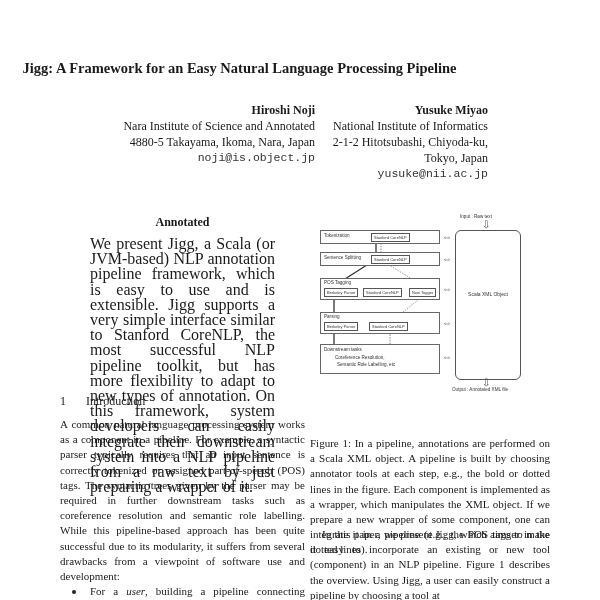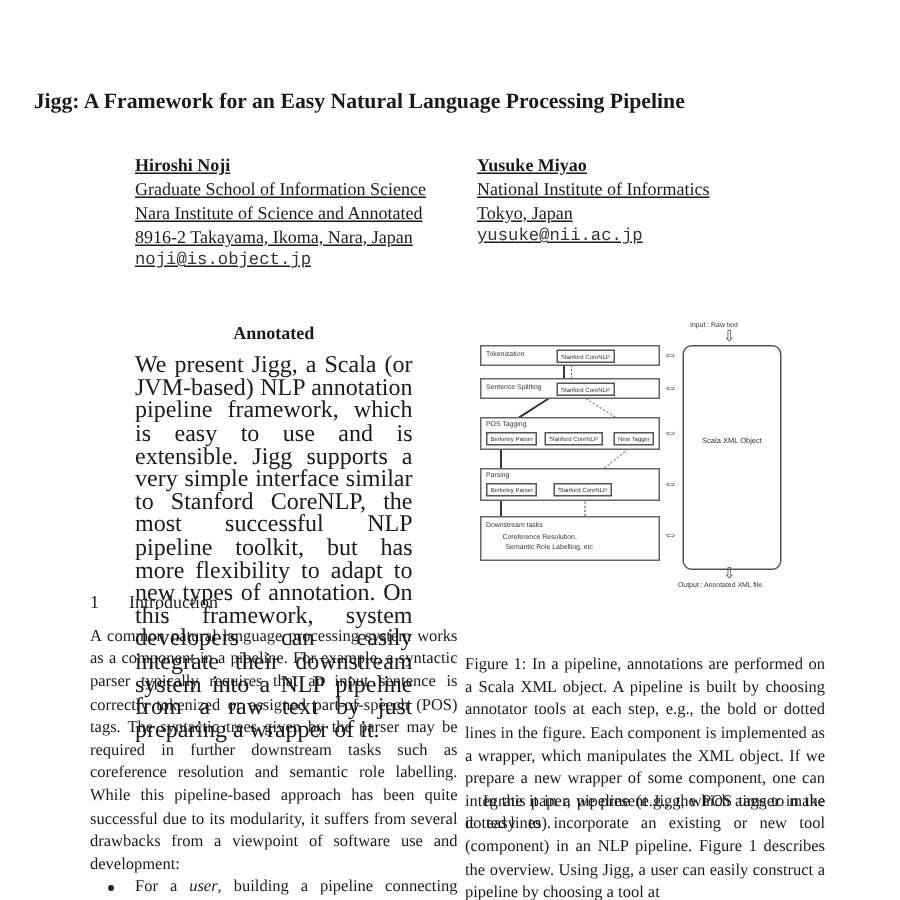--- a/index.html
+++ b/index.html
@@ -1,19 +1,19 @@
 <!DOCTYPE html>
 <html><head>
 <meta charset="utf-8">
 <style>
   html,body{margin:0;padding:0;background:#fff;}
   body{width:600px;height:600px;position:relative;overflow:hidden;font-family:"Liberation Serif","DejaVu Serif",serif;color:#1a1a1a;}
   .abs{position:absolute;}
   .title{left:0;width:479px;top:60px;text-align:center;font-weight:bold;font-size:14.5px;}
-  .author{text-align:left;font-size:12px;line-height:16px;text-decoration:underline;}
+  .author{text-align:right;font-size:12px;line-height:16px;}
   .author .name{font-weight:bold;}
   .author .email{font-family:"Liberation Mono","DejaVu Sans Mono",monospace;font-size:11.5px;color:#333;}
   .auth1{left:90px;width:225px;top:102px;}
   .auth2{left:318px;width:170px;top:102px;}
   .abs-head{left:60px;width:245px;top:215px;text-align:center;font-weight:bold;font-size:12px;}
   .abs-body{left:90px;width:185px;top:236px;font-size:16px;line-height:15.2px;text-align:justify;}
   .sec-head{left:60px;top:394px;font-weight:normal;font-size:12px;}
   .sec-head .num{display:inline-block;width:26px;}
   .intro{left:60px;width:245px;top:417px;font-size:11px;line-height:15.2px;text-align:justify;}
   .bullet{position:relative;padding-left:30px;}
@@ -29,29 +29,29 @@
   .fig .xml-lbl{position:absolute;left:0;width:64px;top:60px;text-align:center;font-size:5px;line-height:7px;}
   .fig .dbl{position:absolute;font-size:10px;line-height:10px;color:#555;}
 </style>
 </head>
 <body>
 
 <div class="abs title">Jigg: A Framework for an Easy Natural Language Processing Pipeline</div>
 
 <div class="abs author auth1">
   <div class="name">Hiroshi Noji</div>
-  <div>Graduate School of Information Science</div>
   <div>Nara Institute of Science and Annotated</div>
-  <div>8916-2 Takayama, Ikoma, Nara, Japan</div>
+  <div>4880-5 Takayama, Ikoma, Nara, Japan</div>
   <div class="email">noji@is.object.jp</div>
 </div>
 
 <div class="abs author auth2">
   <div class="name">Yusuke Miyao</div>
   <div>National Institute of Informatics</div>
+  <div>2-1-2 Hitotsubashi, Chiyoda-ku,</div>
   <div>Tokyo, Japan</div>
   <div class="email">yusuke@nii.ac.jp</div>
 </div>
 
 <div class="abs abs-head">Annotated</div>
 <div class="abs abs-body">We present Jigg, a Scala (or JVM-based) NLP annotation pipeline framework, which is easy to use and is extensible. Jigg supports a very simple interface similar to Stanford CoreNLP, the most successful NLP pipeline toolkit, but has more flexibility to adapt to new types of annotation. On this framework, system developers can easily integrate their downstream system into a NLP pipeline from a raw text by just preparing a wrapper of it.</div>
 
 <div class="abs sec-head">
   <span class="num">1</span><span>Introduction</span>
 </div>

